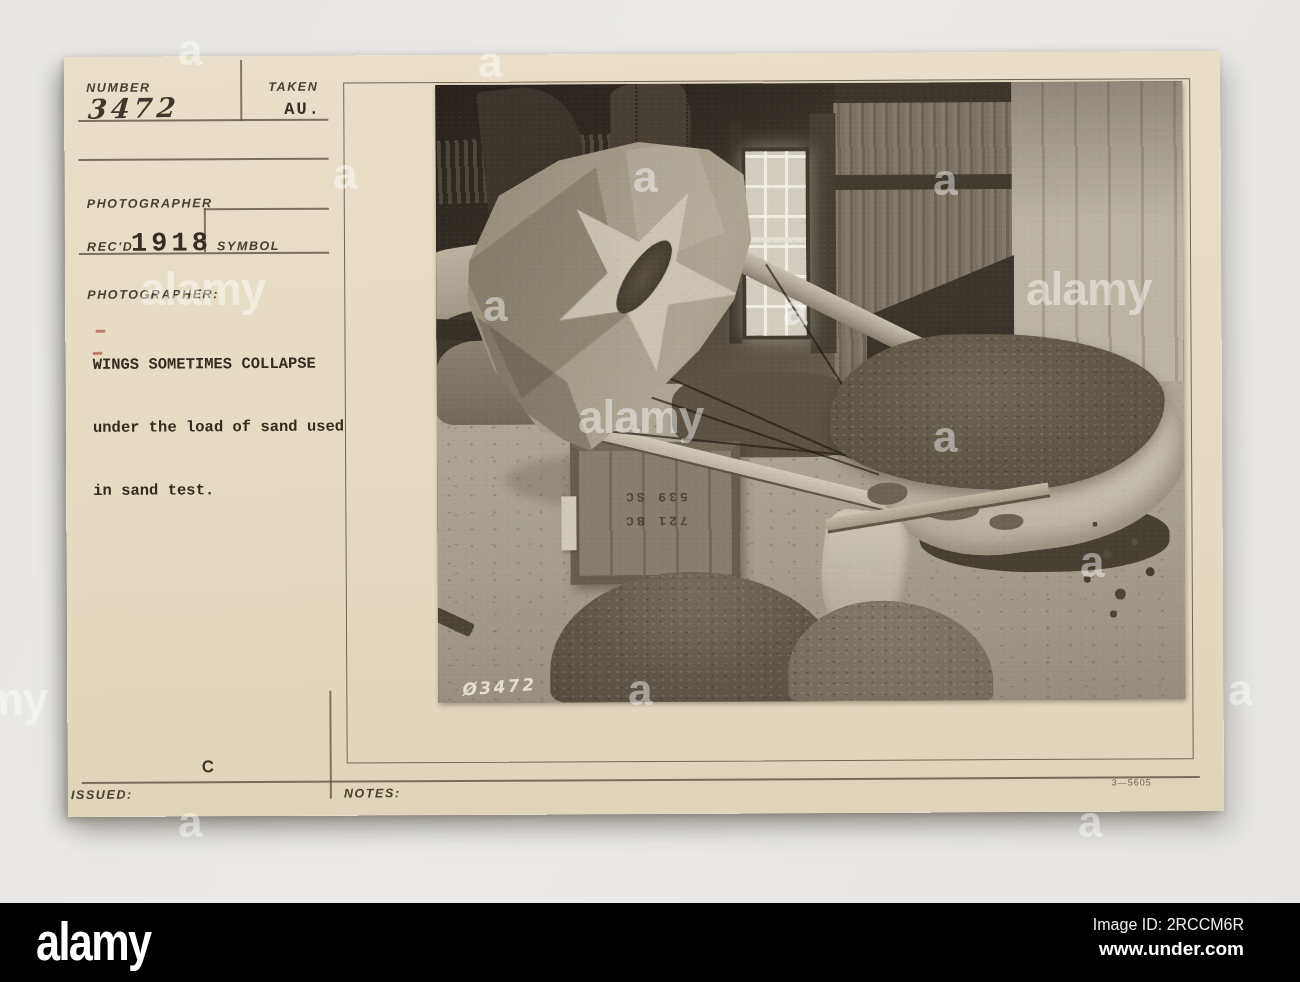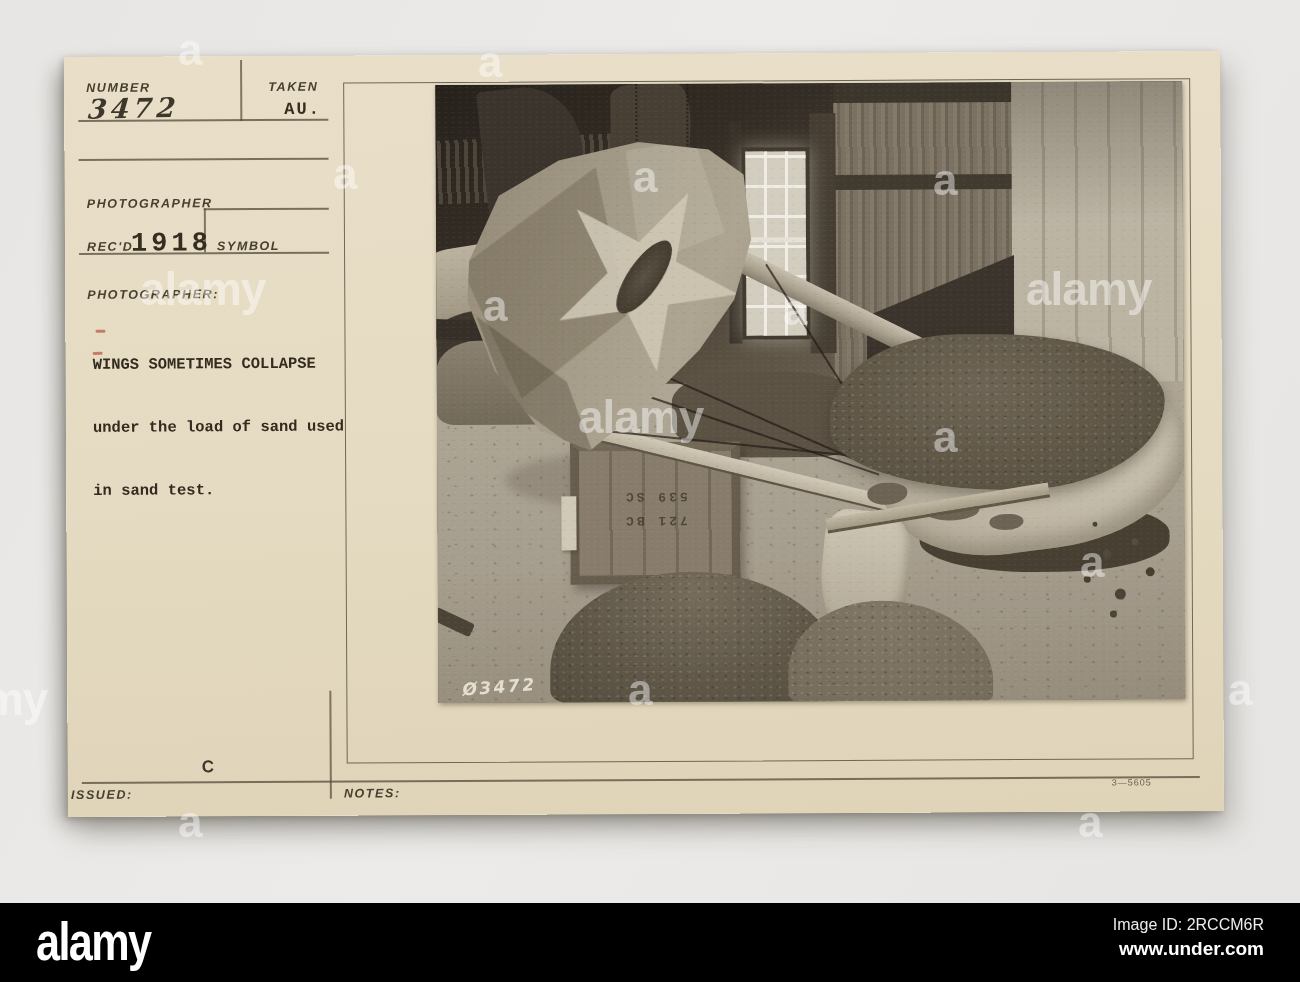--- a/index.html
+++ b/index.html
@@ -172,21 +172,21 @@
   .wm { position:absolute; z-index:40; color:rgba(255,255,255,.45); font-weight:800;
         letter-spacing:-1px; user-select:none; line-height:1; }
   .wm-brand { font-size:46px; }
   .wm-letter { font-size:44px; }
 
   
   .footer { position:absolute; left:0; top:903px; width:1300px; height:79px; background:#000;
             z-index:60; }
   .footer-logo { position:absolute; left:36px; top:7px; color:#fff; font-size:54px; font-weight:800;
                  letter-spacing:-2px; transform:scaleX(.8); transform-origin:left center; }
-  .footer-right { position:absolute; right:36px; top:13px; text-align:right; color:#fff; }
+  .footer-right { position:absolute; right:56px; top:13px; text-align:right; color:#fff; }
   .footer-id { font-size:16px; color:#ededed; }
   .footer-url { font-size:19px; font-weight:700; margin-top:4px; }
 </style>
 </head>
 <body>
 
 <div class="scene">
 
   <div class="card">
 

